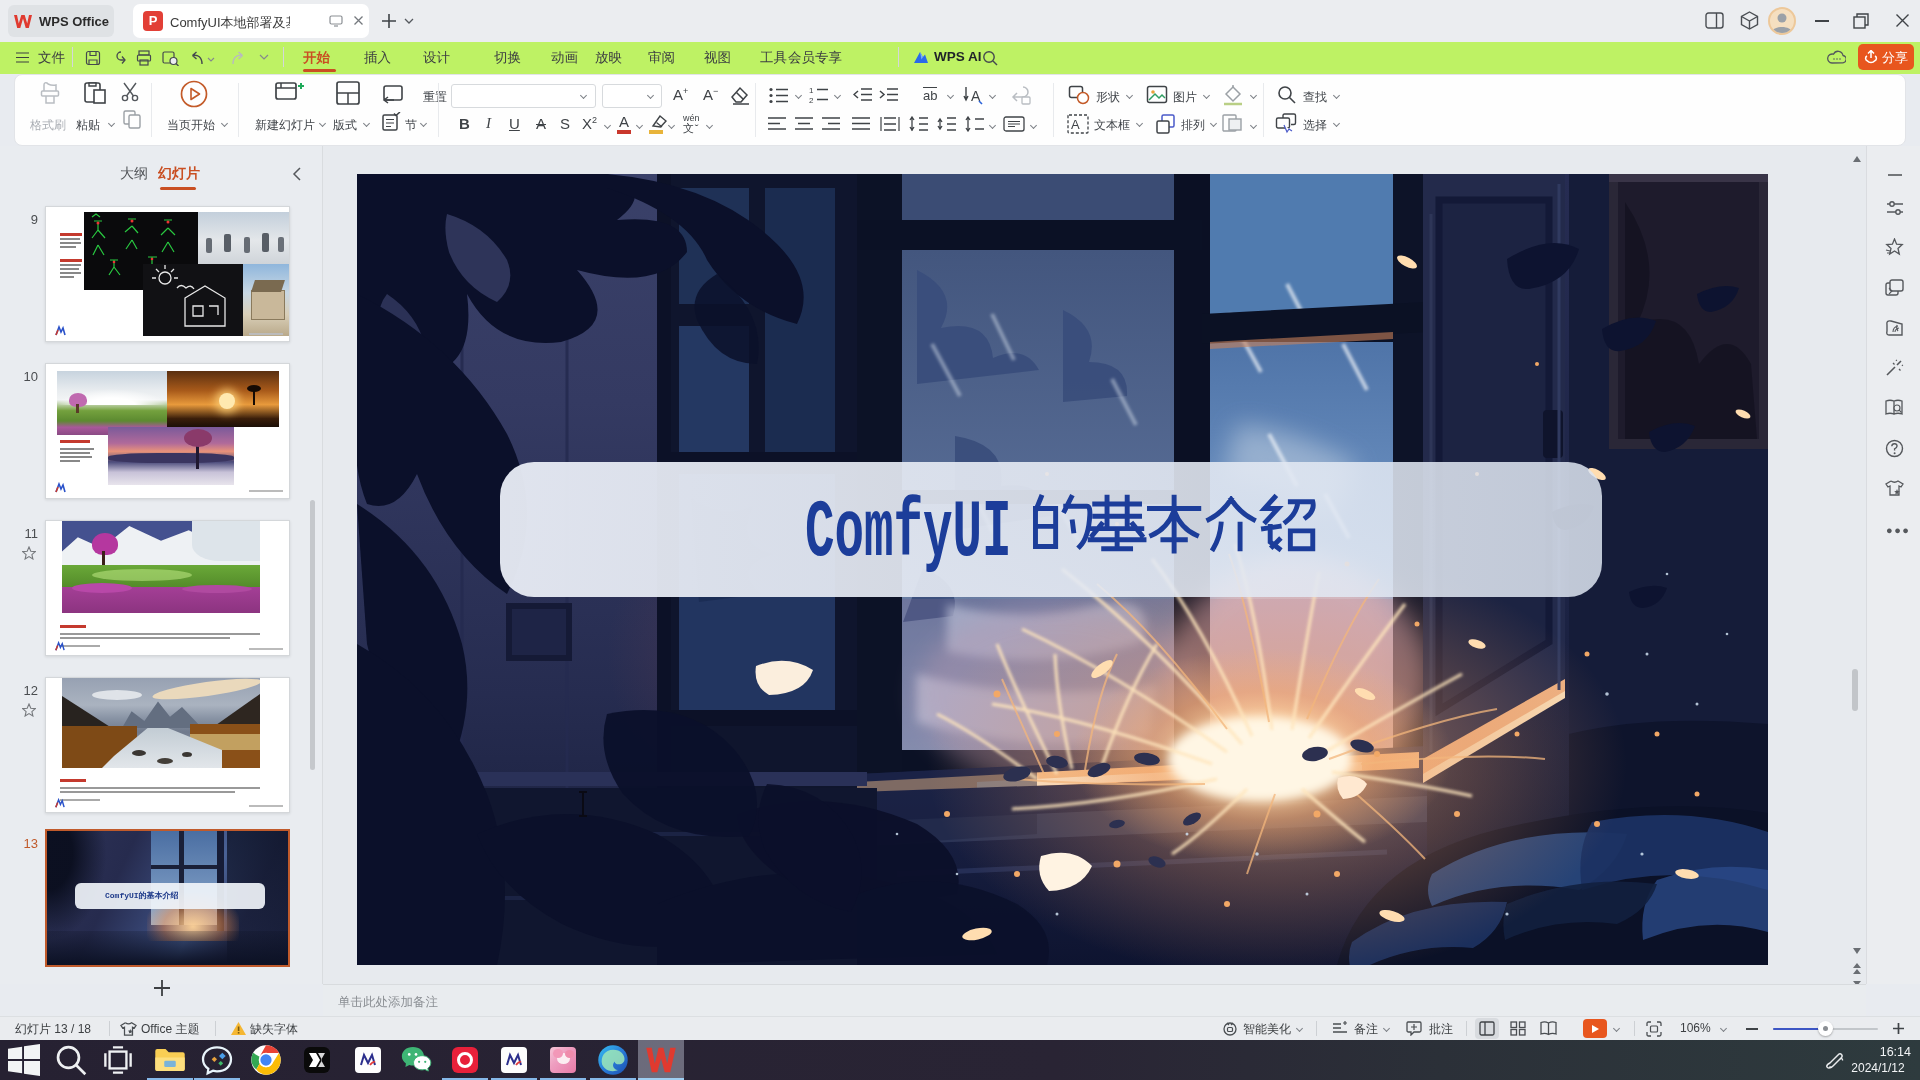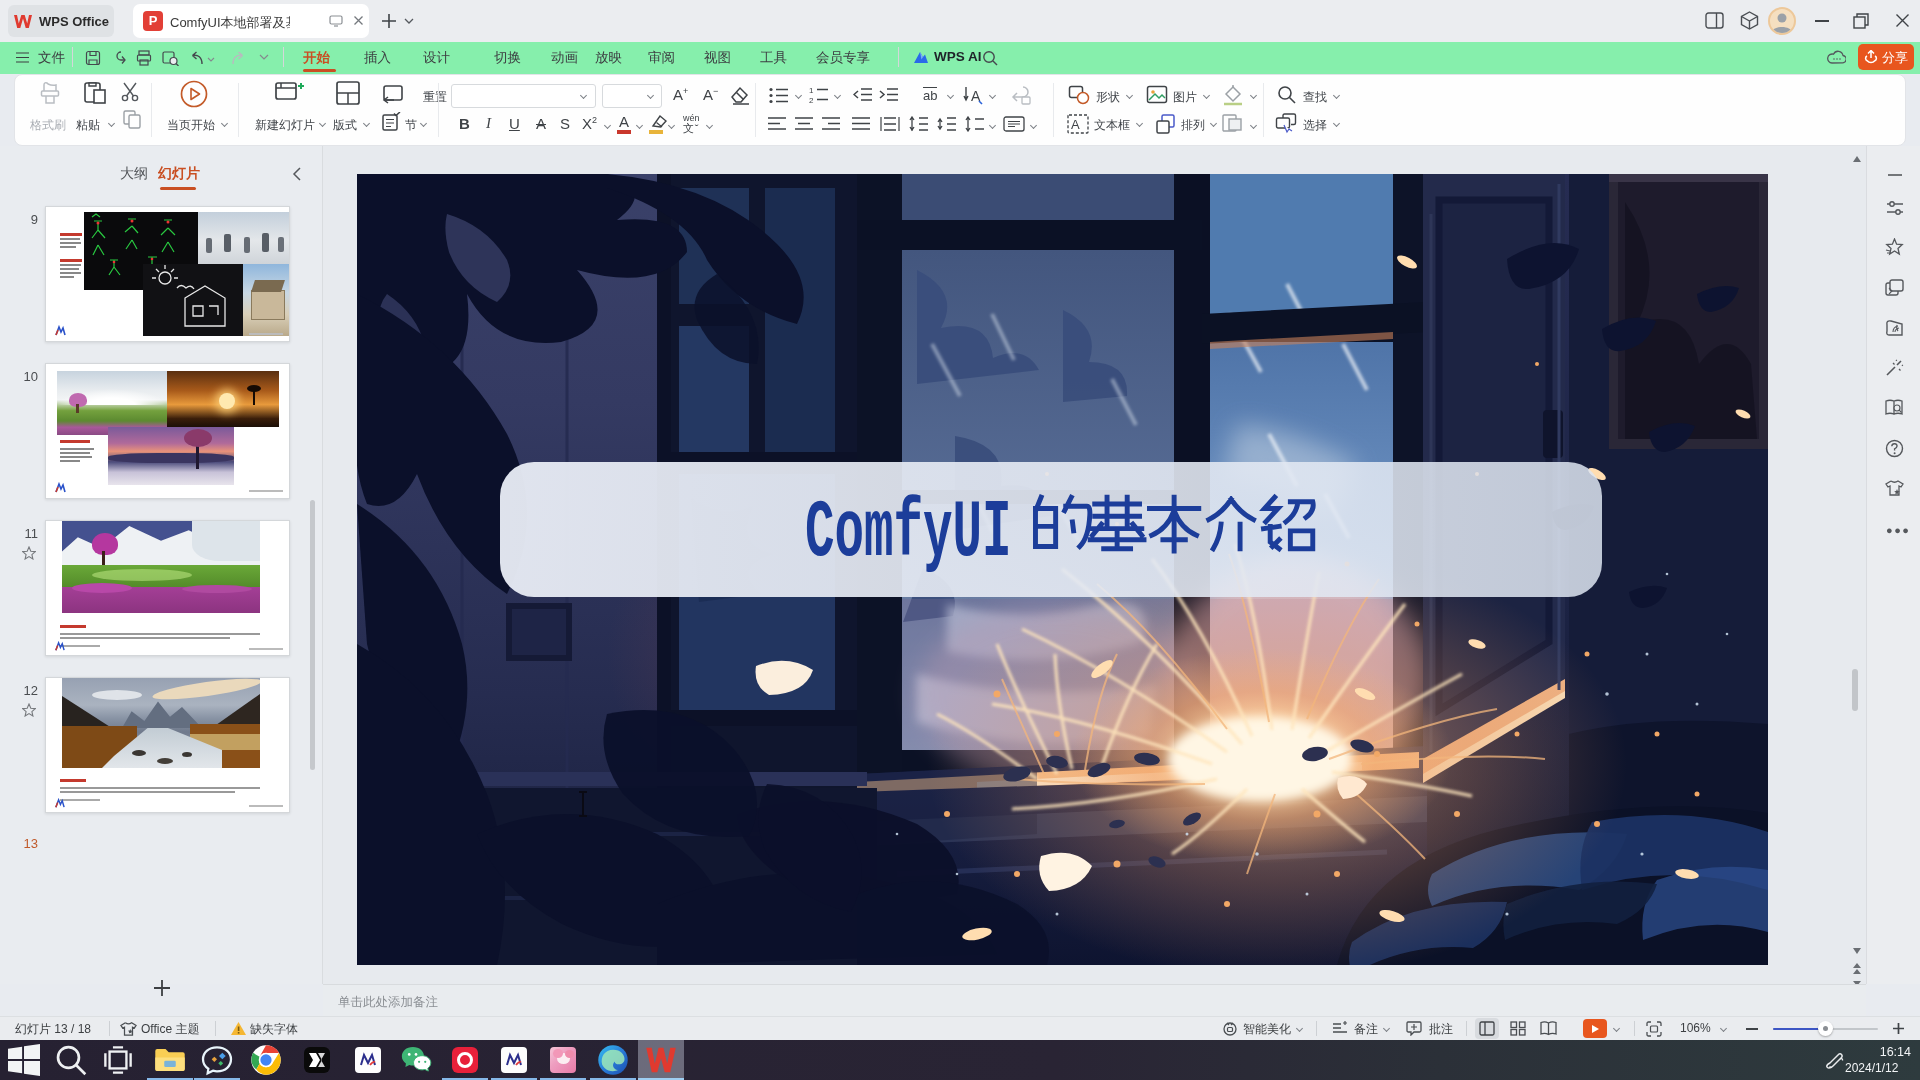--- a/index.html
+++ b/index.html
@@ -2,21 +2,21 @@
 <html><head><meta charset="utf-8"><style>
 *{margin:0;padding:0;box-sizing:border-box}
 html,body{width:1920px;height:1080px;overflow:hidden;font-family:"Liberation Sans",sans-serif;-webkit-font-smoothing:antialiased}
 .abs{position:absolute}
 #app{position:relative;width:1920px;height:1080px;background:#e8ebf0}
 
 #titlebar{position:absolute;left:0;top:0;width:1920px;height:42px;background:#ebedf0}
 .wpschip{position:absolute;left:8px;top:5px;width:106px;height:32px;background:#dfe2e5;border-radius:6px;display:flex;align-items:center;justify-content:center;gap:6px;font-size:13px;color:#2b2b2b;font-weight:700}
 .doctab{position:absolute;left:133px;top:4px;width:236px;height:34px;background:#fff;border-radius:7px;display:flex;align-items:center;font-size:13px;color:#3a3a3a}
 
-#menubar{position:absolute;left:0;top:42px;width:1920px;height:32px;background:#86efac;font-size:13.5px;color:#3c3e41}
+#menubar{position:absolute;left:0;top:42px;width:1920px;height:32px;background:#bef264;font-size:13.5px;color:#3c3e41}
 .mi{position:absolute;top:7px}
 
 #ribbon{position:absolute;left:14px;top:74px;width:1892px;height:72px;background:#fefefe;border:1px solid #e2e4e8;border-radius:8px}
 .rsep{position:absolute;top:8px;width:1px;height:54px;background:#e8eaed}
 .rtxt{position:absolute;font-size:12px;color:#41454a;white-space:nowrap}
 .car{position:absolute;width:5px;height:5px;border-right:1.2px solid #7d8187;border-bottom:1.2px solid #7d8187;transform:rotate(45deg)}
 
 #leftpanel{position:absolute;left:0;top:146px;width:323px;height:838px;background:#e9ecf0;border-right:1px solid #d9dcdf}
 .thumb{position:absolute;left:45px;width:245px;background:#fff;border:1px solid #d4d7da;box-shadow:0 1px 3px rgba(0,0,0,.1);overflow:hidden}
 .tnum{position:absolute;left:20px;width:18px;text-align:right;font-size:13px;color:#4a4d50}
@@ -124,21 +124,21 @@
     <span class="mi" style="left:303px;color:#c94f22;font-weight:700">开始</span>
     <div class="mi" style="left:303px;top:27px;width:33px;height:3px;background:#c94f22;border-radius:2px"></div>
     <span class="mi" style="left:364px">插入</span>
     <span class="mi" style="left:423px">设计</span>
     <span class="mi" style="left:494px">切换</span>
     <span class="mi" style="left:551px">动画</span>
     <span class="mi" style="left:595px">放映</span>
     <span class="mi" style="left:648px">审阅</span>
     <span class="mi" style="left:704px">视图</span>
     <span class="mi" style="left:760px">工具</span>
-    <span class="mi" style="left:816px">会员专享</span>
+    <span class="mi" style="left:788px">会员专享</span>
     <div class="mi" style="left:898px;top:5px;width:1px;height:20px;background:#d4d7da"></div>
     <svg class="mi" style="left:912px;top:8px" width="17" height="15" viewBox="0 0 17 15">
         <path d="M2 13 L8 2 L11 7 L13 4.5 L16 13 Z" fill="#2a6ae9"></path>
         <path d="M8 2 L11 7 L9.5 9.5 Z" fill="#7db0f7"></path>
       </svg>
     <span class="mi" style="left:934px;font-weight:700;color:#1f2329">WPS AI</span>
     <svg class="mi" style="left:982px;top:8px" width="16" height="16" viewBox="0 0 16 16">
         <circle cx="7" cy="7" r="5.2" fill="none" stroke="#45494e" stroke-width="1.4"></circle>
         <path d="M11 11 L15 15" stroke="#45494e" stroke-width="1.4"></path>
       </svg>
@@ -498,20 +498,34 @@
       <div class="abs" style="left:14px;top:109px;width:200px;height:2px;background:#999"></div>
       <div class="abs" style="left:14px;top:113px;width:175px;height:2px;background:#999"></div>
       <div class="abs" style="left:14px;top:121px;width:40px;height:2px;background:#aaa"></div>
       <svg class="abs" style="left:8px;bottom:3px" width="11" height="11" viewBox="0 0 12 12">
           <path d="M2 10 L5 2 L7 7 L9 3 L11 10" fill="none" stroke="#2a52c9" stroke-width="1.6"></path>
           <path d="M2 10 L4 5" stroke="#c93a2e" stroke-width="1.6"></path>
         </svg>
       <div class="abs" style="right:6px;bottom:5px;width:34px;height:2px;background:#bbb"></div>
     </div>
     <div class="tnum" style="top:690px;color:#c05a2b">13</div>
+    <div class="thumb" style="top:683px;height:138px;border:2.2px solid #c05a2b;box-shadow:0 0 0 1px #fff inset">
+      <div class="abs" style="left:0;top:0;width:243px;height:134px;background:linear-gradient(115deg,#2e3358 0%,#262b4e 30%,#3a4a7a 52%,#4a6296 62%,#2a3054 78%,#1c2240 100%)">
+        <div class="abs" style="left:104px;top:0;width:66px;height:94px;background:linear-gradient(180deg,#4a6ea2 0%,#6f8fba 55%,#9cb2ce 100%)"></div>
+        <div class="abs" style="left:132px;top:0;width:5px;height:94px;background:#1a2038"></div>
+        <div class="abs" style="left:104px;top:34px;width:66px;height:4px;background:#1a2038"></div>
+        <div class="abs" style="left:170px;top:0;width:7px;height:100px;background:#161c36"></div>
+        <div class="abs" style="left:0px;top:0;width:60px;height:110px;background:radial-gradient(ellipse at 0% 20%,rgba(10,14,30,.95) 30%,rgba(10,14,30,0) 70%)"></div>
+        <div class="abs" style="left:180px;top:0;width:63px;height:134px;background:linear-gradient(180deg,rgba(16,22,44,.85),rgba(24,30,56,.6))"></div>
+        <div class="abs" style="left:100px;top:62px;width:92px;height:48px;background:radial-gradient(ellipse at 50% 70%,rgba(255,210,150,.95) 0%,rgba(240,140,70,.5) 45%,rgba(240,140,70,0) 75%)"></div>
+        <div class="abs" style="left:0;top:100px;width:243px;height:34px;background:linear-gradient(180deg,rgba(10,14,28,.2),#0c1124)"></div>
+        <div class="abs" style="left:28px;top:52px;width:190px;height:26px;background:rgba(240,244,250,.92);border-radius:6px"></div>
+        <div class="abs" style="left:58px;top:61px;width:130px;height:8px;font-size:8px;line-height:8px;color:#1e3a8a;font-weight:700;font-family:'Liberation Mono',monospace">ComfyUI的基本介绍</div>
+      </div>
+    </div>
     <svg class="abs" style="left:152px;top:832px" width="20" height="20" viewBox="0 0 20 20">
         <path d="M10 2v16M2 10h16" stroke="#3c3f42" stroke-width="1.8"></path>
       </svg>
     <div class="abs" style="left:310px;top:354px;width:5px;height:270px;background:#c5c8cc;border-radius:3px"></div>
   </div>
   <div id="canvas">
    <div id="slide">
     <svg width="1411" height="791" viewBox="0 0 1411 791">
       <defs>
         <linearGradient id="bgv" x1="0" y1="0" x2="0" y2="1">
@@ -1058,15 +1072,15 @@
     <div class="abs" style="left:442px;top:37.5px;width:46px;height:2.5px;background:#86b8e8"></div>
     <div class="abs" style="left:491px;top:37.5px;width:46px;height:2.5px;background:#86b8e8"></div>
     <div class="abs" style="left:540px;top:37.5px;width:46px;height:2.5px;background:#86b8e8"></div>
     <div class="abs" style="left:590px;top:37.5px;width:46px;height:2.5px;background:#86b8e8"></div>
     <div class="abs" style="left:638px;top:37.5px;width:46px;height:2.5px;background:#9ecef2"></div>
     <svg class="abs" style="left:1824px;top:12px" width="20" height="18" viewBox="0 0 20 18">
         <path d="M8 15 Q4 17 3 15 Q2 13 6 11 L14 3 Q16 1 17.5 2.5 Q19 4 17 6 L9 14 Q7 16 5.5 14.5" fill="none" stroke="#e8eaec" stroke-width="1.5"></path>
         <path d="M16 7 q3-1 2.5 1.5" fill="none" stroke="#e8eaec" stroke-width="1.3"></path>
       </svg>
     <div class="abs" style="left:1855px;top:5px;width:56px;text-align:right;color:#f2f4f6;font-size:12.5px">16:14</div>
-    <div class="abs" style="left:1845px;top:21px;width:66px;text-align:left;color:#f2f4f6;font-size:12px">2024/1/12</div>
+    <div class="abs" style="left:1845px;top:21px;width:66px;text-align:center;color:#f2f4f6;font-size:12px">2024/1/12</div>
   </div>
 </div>
 
 </body></html>

